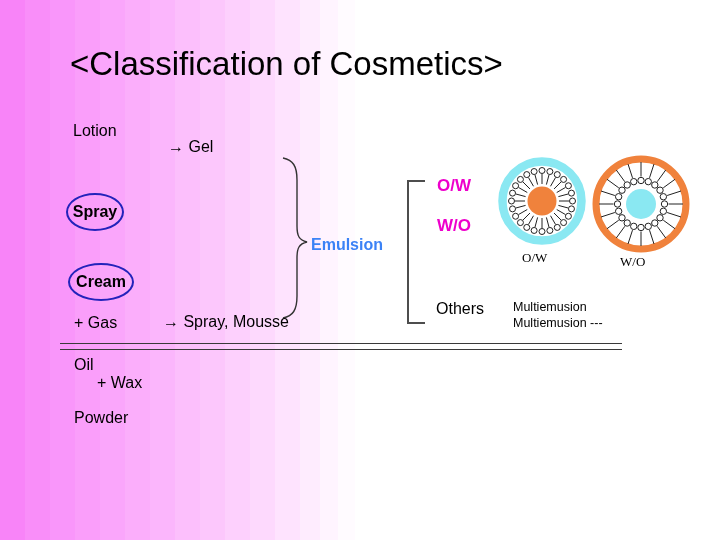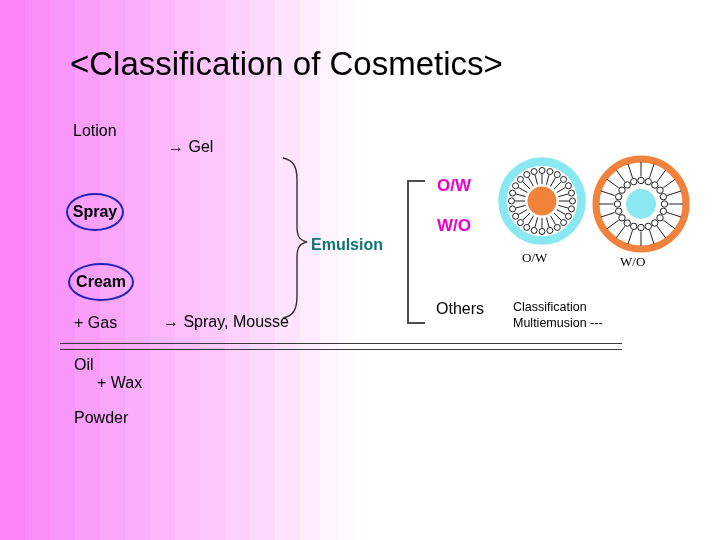--- a/index.html
+++ b/index.html
@@ -21,21 +21,21 @@
   .title{
     left:70px;top:45px;font-size:33px;font-weight:normal;letter-spacing:0px;
     white-space:nowrap;
   }
   .oval{
     border:2px solid #2323bb;border-radius:50%;
     display:flex;align-items:center;justify-content:center;
     font-weight:bold;font-size:16px;background:transparent;
   }
   .magenta{color:#ee00cc;font-weight:bold;font-size:17px;}
-  .red{color:#0f766e;font-weight:bold;}
+  .red{color:#3b82f6;font-weight:bold;}
   .dbl-line{
     left:60px;top:343px;width:562px;height:5px;
     border-top:1.5px solid #3a3a3a;border-bottom:1.5px solid #3a3a3a;
   }
   .bracket{
     left:407px;top:180px;width:16px;height:140px;
     border-left:2px solid #4d4d4d;border-top:2px solid #4d4d4d;border-bottom:2px solid #4d4d4d;
   }
   .small-note{font-size:12.5px;line-height:15.5px;white-space:nowrap;}
   .serif-label{font-family:"Liberation Serif",serif;font-size:13px;white-space:nowrap;}
@@ -71,21 +71,21 @@
 
 <div class="abs t16" style="left:74px;top:356px;">Oil</div>
 <div class="abs t16" style="left:97px;top:374px;text-align:right;">+ Wax</div>
 <div class="abs t16" style="left:74px;top:409px;">Powder</div>
 
 <div class="abs bracket"></div>
 <div class="abs magenta" style="left:437px;top:176px;">O/W</div>
 <div class="abs magenta" style="left:437px;top:216px;">W/O</div>
 <div class="abs t16" style="left:436px;top:300px;">Others</div>
 <div class="abs small-note" style="left:513px;top:300px;">
-  <div>Classification</div>
+  <div>Multiemusion</div>
   <div>Multiemusion ---</div>
 </div>
 
 <svg class="abs" style="left:497px;top:156px;" width="90" height="90" viewBox="0 0 90 90">
   <circle cx="45" cy="45" r="39.5" fill="#ffffff" stroke="#8ae8f2" stroke-width="8.5"></circle>
   <g class="spokes">
       <line x1="45.00" y1="28.00" x2="45.00" y2="18.00" stroke="#222" stroke-width="1"></line>
       <circle cx="45.00" cy="14.50" r="3" fill="#fff" stroke="#222" stroke-width="1"></circle>
       <line x1="49.40" y1="28.58" x2="51.99" y2="18.92" stroke="#222" stroke-width="1"></line>
       <circle cx="52.89" cy="15.54" r="3" fill="#fff" stroke="#222" stroke-width="1"></circle>

